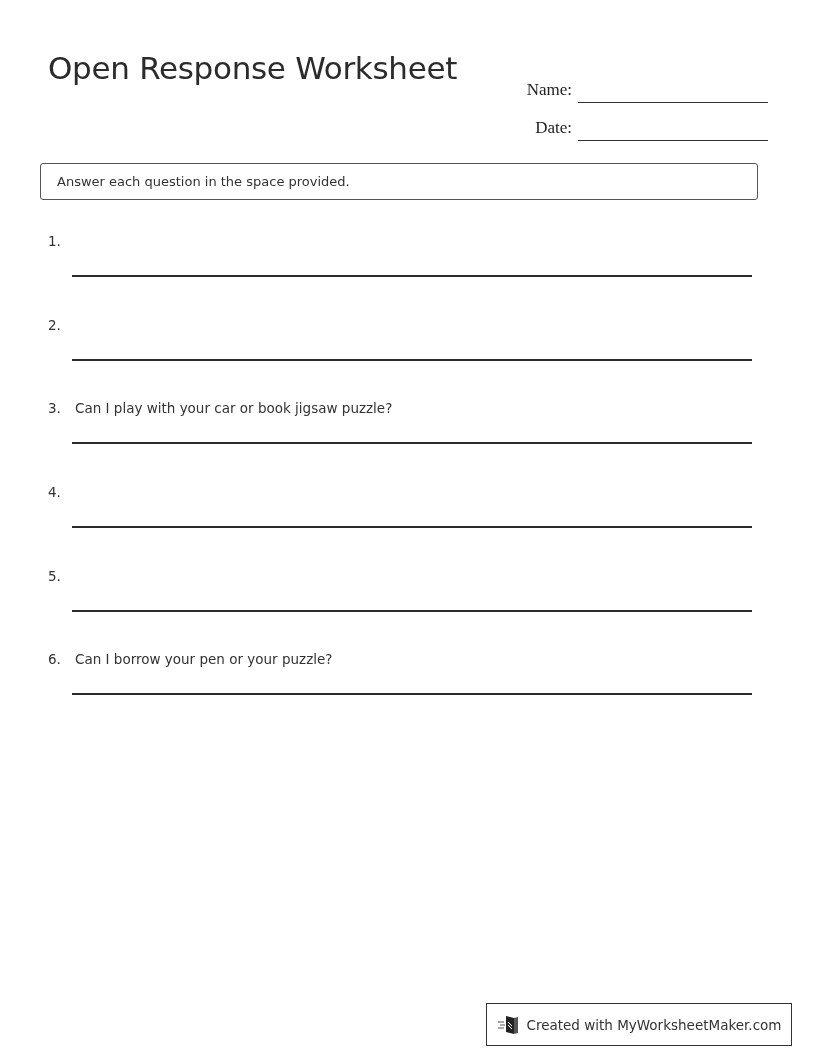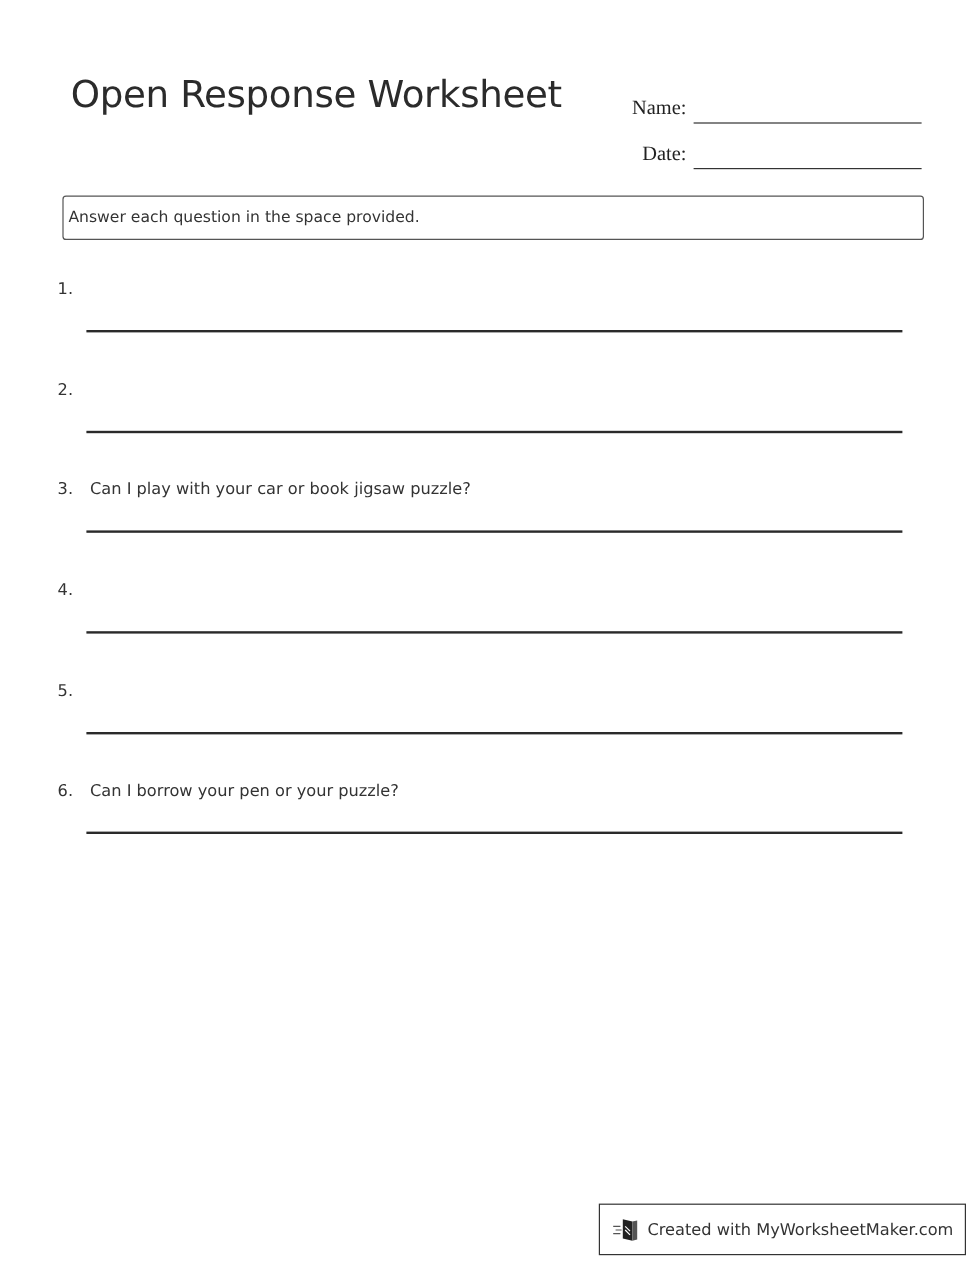--- a/index.html
+++ b/index.html
@@ -4,52 +4,52 @@
 <style>
   html, body { margin: 0; padding: 0; background: #ffffff; }
   body {
     width: 816px; height: 1056px; position: relative; overflow: hidden;
     font-family: "DejaVu Sans", sans-serif; color: #333333;
   }
   .title {
     position: absolute; left: 48px; top: 46px;
     font-family: "DejaVu Sans", sans-serif;
     font-size: 31px; font-weight: normal; color: #2b2b2b; letter-spacing: -0.3px;
-    margin: 11px; line-height: 44px;
+    margin: 0; line-height: 44px;
   }
   .field-row {
     position: absolute; left: 500px; width: 268px; height: 24px;
     display: flex; align-items: flex-end; margin-top: 24px;
   }
   .field-label {
     font-family: "Liberation Serif", serif; font-size: 17px; color: #222;
     width: 72px; text-align: right; padding-right: 6px; line-height: 20px;
   }
   .field-line {
     flex: 1; border-bottom: 1px solid #333; height: 20px; margin-bottom: -3px;
   }
   .instructions {
-    position: absolute; left: 52px; top: 163px; width: 718px; height: 37px;
+    position: absolute; left: 40px; top: 163px; width: 718px; height: 37px;
     border: 1px solid #555; border-radius: 3px; box-sizing: border-box;
-    display: flex; align-items: center; padding-left: 4px;
+    display: flex; align-items: center; padding-left: 16px;
     font-size: 13px; color: #333;
   }
   .question {
     position: absolute; left: 48px; width: 704px;
   }
   .q-text {
     display: flex; font-size: 13.5px; color: #333; line-height: 18px;
   }
   .q-num { width: 27px; }
   .answer-line {
     position: absolute; left: 24px; width: 680px; height: 0;
     border-top: 2px solid #2a2a2a; top: 43px;
   }
   .footer {
-    position: absolute; left: 499px; top: 1003px; width: 306px; height: 43px;
+    position: absolute; left: 486px; top: 1003px; width: 306px; height: 43px;
     border: 1px solid #333; box-sizing: border-box;
     display: flex; align-items: center; justify-content: center;
     font-size: 13.5px; color: #333;
   }
   .footer svg { margin-right: 6px; }
 </style>
 </head>
 <body>
 
 <h1 class="title">Open Response Worksheet</h1>

